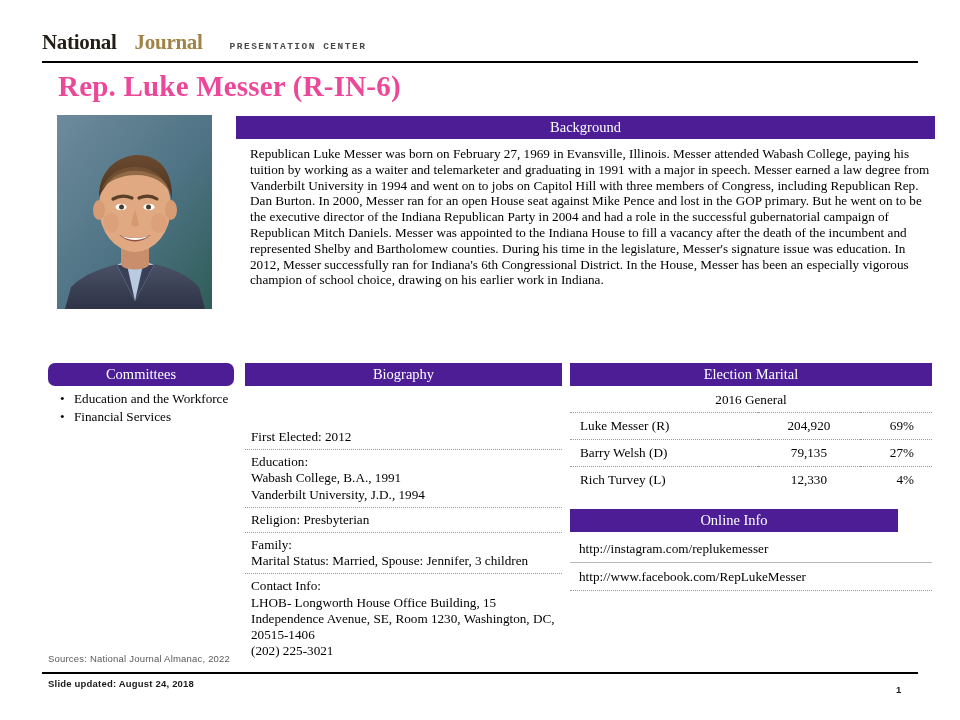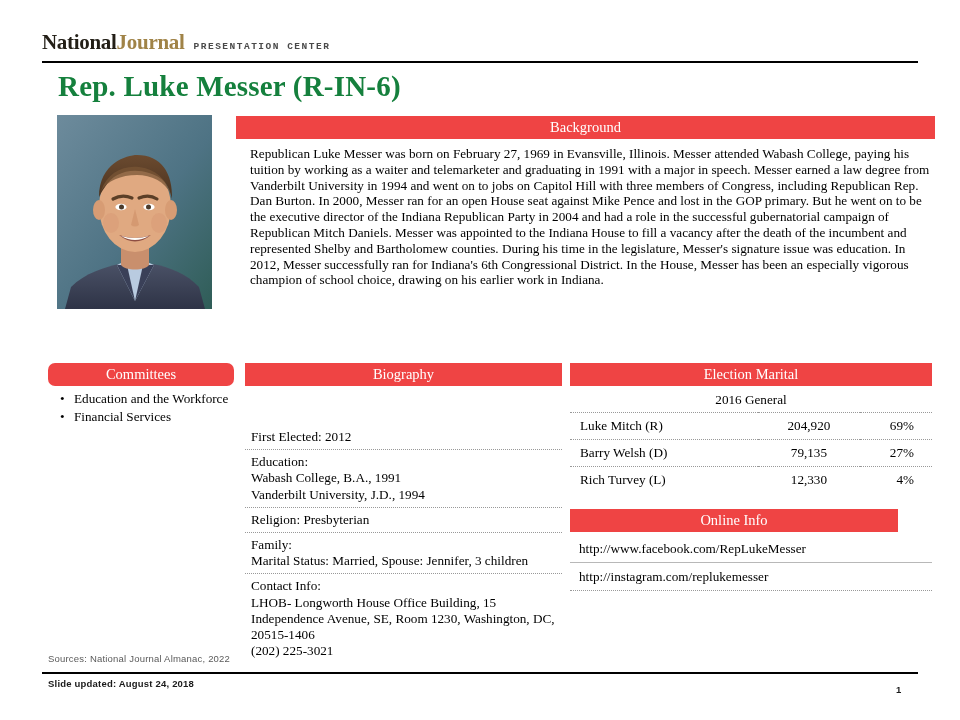--- a/index.html
+++ b/index.html
@@ -24,20 +24,21 @@
     height: 720px;
   }
 
   
   .masthead {
     position: absolute;
     left: 42px;
     top: 30px;
     display: flex;
     align-items: baseline;
+    gap: 18px;
   }
   .logo-national {
     font-family: "Liberation Serif", "DejaVu Serif", serif;
     font-weight: bold;
     font-size: 21px;
     letter-spacing: -0.3px;
     color: #231f17;
   }
   .logo-journal {
     font-family: "Liberation Serif", "DejaVu Serif", serif;
@@ -67,40 +68,40 @@
 
   
   .slide-title {
     position: absolute;
     left: 58px;
     top: 70px;
     font-family: "Liberation Serif", "DejaVu Serif", serif;
     font-weight: bold;
     font-size: 29px;
     letter-spacing: 0.2px;
-    color: #15803d;
+    color: #ec4899;
     white-space: nowrap;
   }
 
   
   .photo {
     position: absolute;
     left: 57px;
     top: 115px;
     width: 155px;
     height: 194px;
     overflow: hidden;
     background: #5b7c90;
   }
   .photo svg { display: block; }
 
   
   .bar {
     position: absolute;
-    background: #ef4444;
+    background: #4c1d95;
     color: #ffffff;
     font-family: "Liberation Serif", "DejaVu Serif", serif;
     font-size: 14.5px;
     line-height: 23px;
     height: 23px;
     text-align: center;
     white-space: nowrap;
     overflow: hidden;
   }
 
@@ -348,41 +349,41 @@
     </div>
   </div>
 
   <div class="bar" id="bar-election">Election Marital</div>
   <table class="er-table">
     <tbody>
       <tr class="er-caption">
         <td colspan="3">2016 General</td>
       </tr>
       <tr class="er-row">
-        <td class="er-name">Luke Mitch  (R)</td>
+        <td class="er-name">Luke Messer  (R)</td>
         <td class="er-votes">204,920</td>
         <td class="er-pct">69%</td>
       </tr>
       <tr class="er-row">
         <td class="er-name">Barry Welsh  (D)</td>
         <td class="er-votes">79,135</td>
         <td class="er-pct">27%</td>
       </tr>
       <tr class="er-row">
         <td class="er-name">Rich Turvey (L)</td>
         <td class="er-votes">12,330</td>
         <td class="er-pct">4%</td>
       </tr>
     </tbody>
   </table>
 
   <div class="bar" id="bar-online">Online Info</div>
   <div class="online-table">
+    <div class="online-row">http://instagram.com/replukemesser</div>
     <div class="online-row">http://www.facebook.com/RepLukeMesser</div>
-    <div class="online-row">http://instagram.com/replukemesser</div>
   </div>
 
   <div class="sources">Sources: National Journal Almanac, 2022</div>
   <div class="rule-bottom"></div>
   <div class="slide-updated">Slide updated: August 24, 2018</div>
   <div class="page-num">1</div>
 
 </div>
 
 </body></html>

